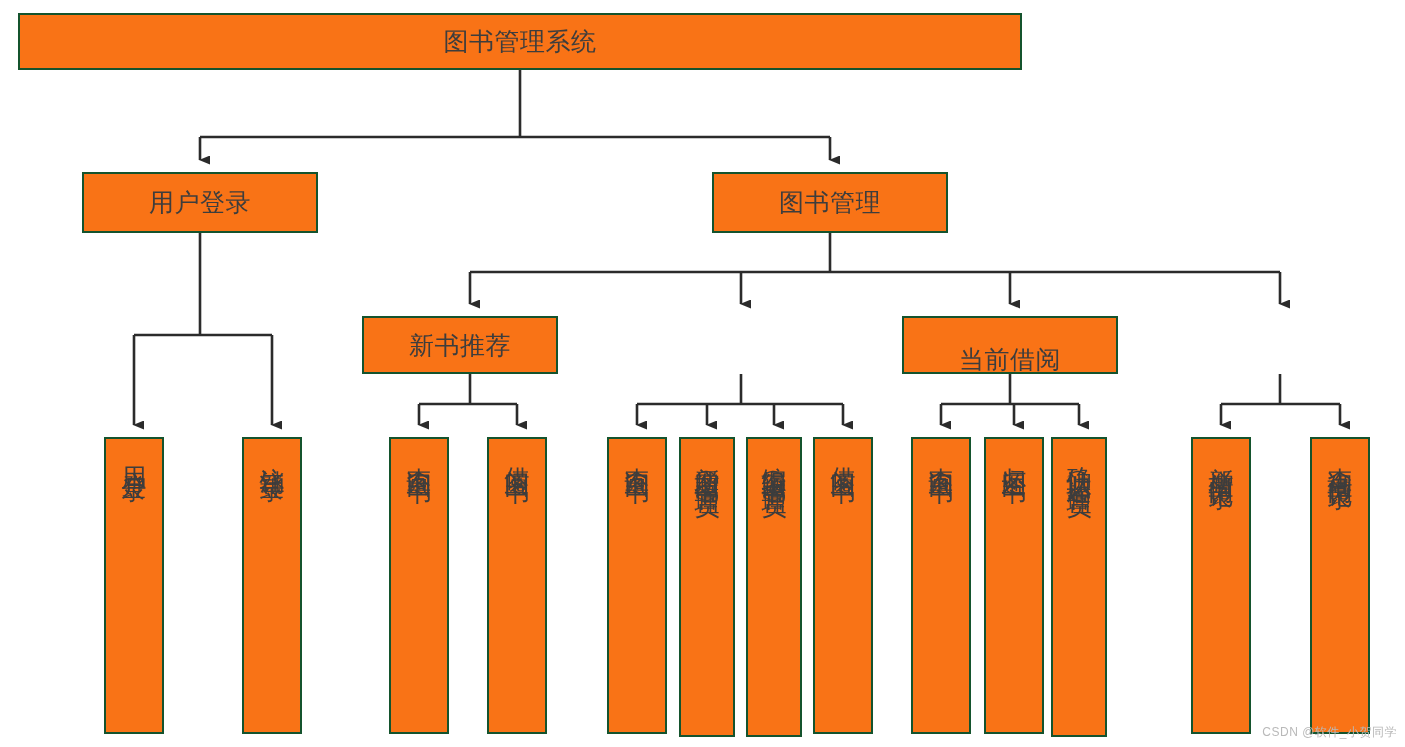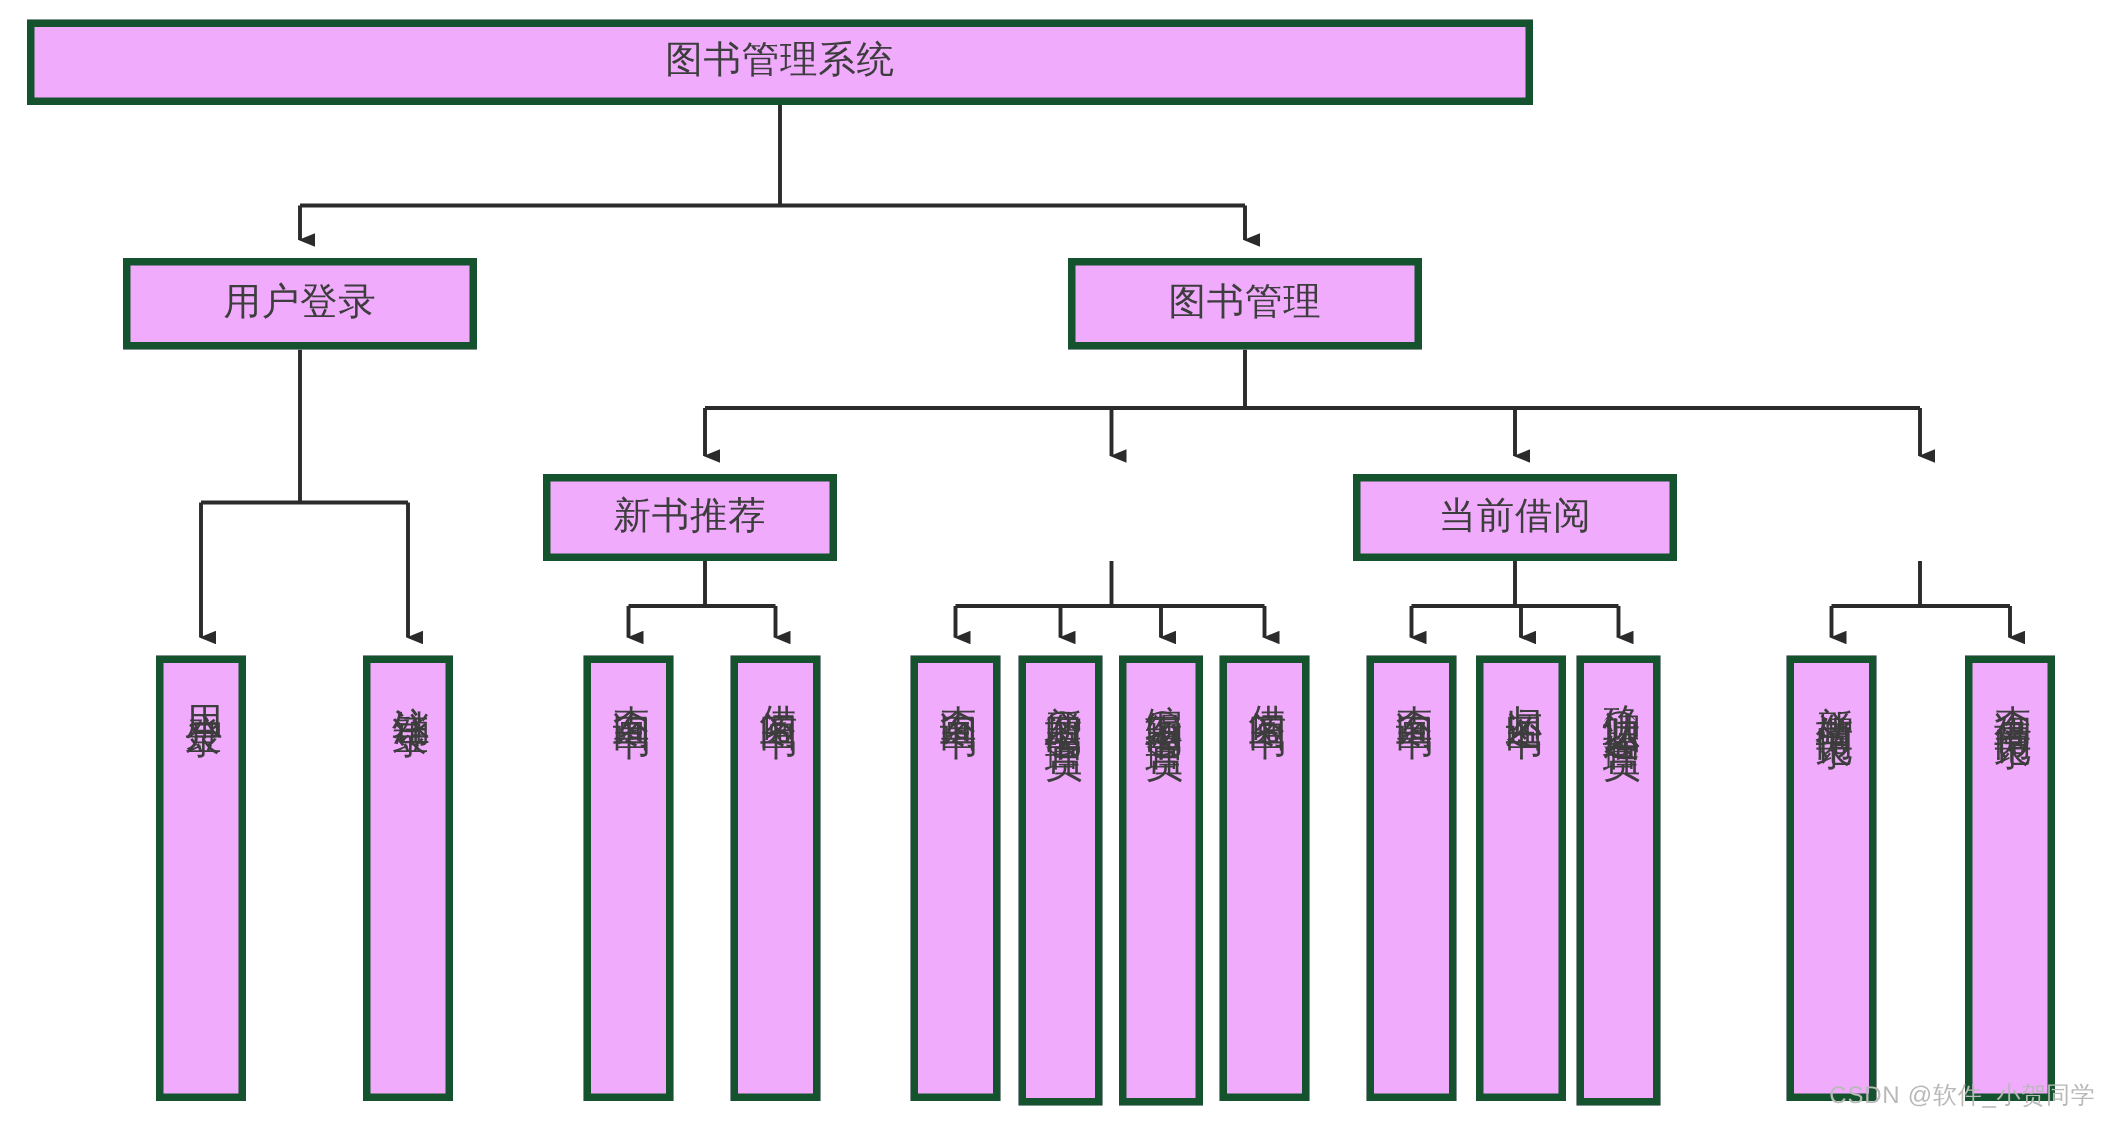--- a/index.html
+++ b/index.html
@@ -23,27 +23,26 @@
   svg.connectors {
     position: absolute;
     left: 0; top: 0;
     width: 1405px;
     height: 747px;
     pointer-events: none;
   }
   .node {
     position: absolute;
     box-sizing: border-box;
-    background: #f0abfc;
-    border: 5px solid #14532d;
+    background: #f97316;
+    border: 2px solid #14532d;
     display: flex;
     align-items: center;
     justify-content: center;
     color: #3d3d3d;
-    font-family: Liberation Mono, monospace;
   }
   .node .label {
     display: block;
     text-align: center;
     line-height: 1.0;
     white-space: nowrap;
   }
   
   .node.horiz .label {
     font-size: 25px;
@@ -63,21 +62,21 @@
     text-orientation: upright;
     font-size: 25px;
     line-height: 1.0;
     letter-spacing: 4px;
     white-space: nowrap;
   }
   #watermark {
     position: absolute;
     right: 8px;
     bottom: 6px;
-    font-size: 16px;
+    font-size: 12px;
     color: #b9b9b9;
     letter-spacing: 0.5px;
     white-space: nowrap;
   }
 </style>
 </head>
 <body>
 
 <div id="diagram-root">
 
@@ -138,21 +137,21 @@
   <div class="node horiz" id="node-l2-0" style="left: 82px; top: 172px; width: 236px; height: 61px;">
     <span class="label">用户登录</span>
   </div>
   <div class="node horiz" id="node-l2-1" style="left: 712px; top: 172px; width: 236px; height: 61px;">
     <span class="label">图书管理</span>
   </div>
 
   <div class="node horiz" id="node-l3-0" style="left: 362px; top: 316px; width: 196px; height: 58px;">
     <span class="label">新书推荐</span>
   </div>
-  <div class="node horiz" id="node-l3-2" style="left: 902px; top: 316px; width: 216px; height: 58px;">
+  <div class="node horiz" id="node-l3-2" style="left: 902px; top: 316px; width: 216px; height: 58px; align-items: flex-end;">
     <span class="label">当前借阅</span>
   </div>
 
   <div class="node vert" id="node-leaf-0" style="left: 104px; top: 437px; width: 60px; height: 297px;">
     <span class="label">用户登录</span>
   </div>
   <div class="node vert" id="node-leaf-1" style="left: 242px; top: 437px; width: 60px; height: 297px;">
     <span class="label">注销登录</span>
   </div>
   <div class="node vert" id="node-leaf-2" style="left: 389px; top: 437px; width: 60px; height: 297px;">

